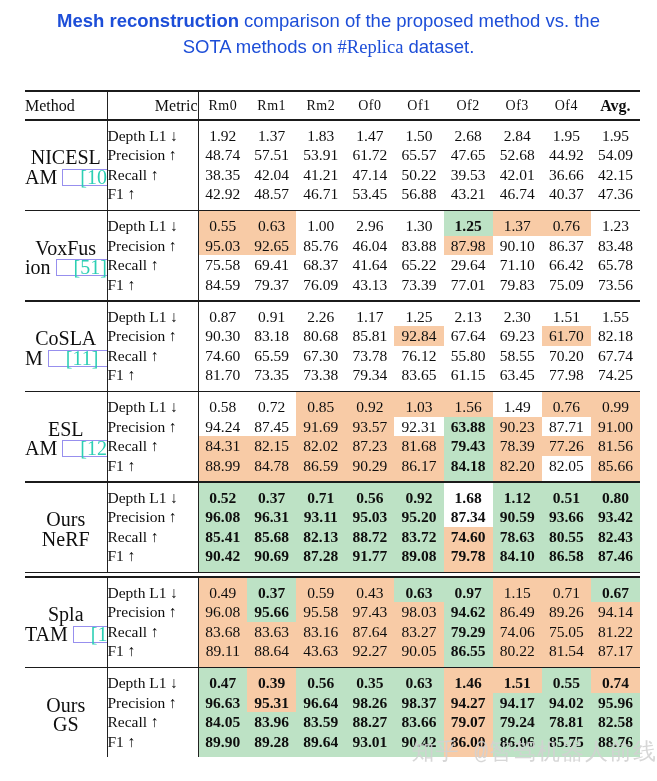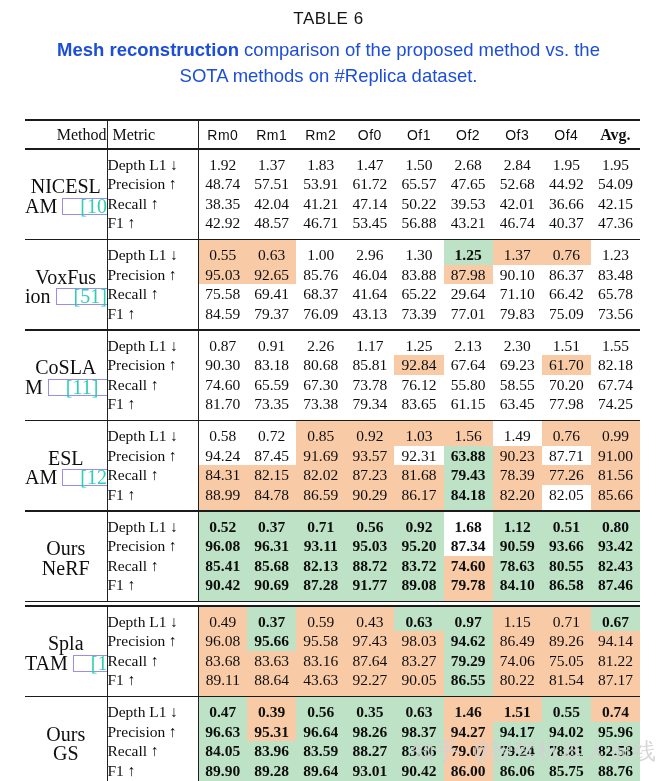--- a/index.html
+++ b/index.html
@@ -11,39 +11,39 @@
     padding-top:9px; text-align:center;
     font-family:"Liberation Sans","DejaVu Sans",sans-serif;
     font-size:17px; letter-spacing:.5px; color:#151515;
   }
   .doc-caption {
     margin-top:8px; text-align:center;
     font-family:"Liberation Sans","DejaVu Sans",sans-serif;
     font-size:18.5px; line-height:26px; color:#1d4ed8;
   }
   .doc-caption .code, .mono {
-    font-family:Liberation Sans, sans-serif;
+    font-family:Liberation Serif, serif;
   }
   .tablezone { margin:30px 17px 0 25px; }
   .rule { background:#1b1b1b; }
   .rule.top { height:2.2px; }
   .rule.med { height:1.7px; }
   .rule.thin { height:1.5px; }
   .rule-double .rule { height:1.6px; }
   .rule-double .gap { height:2.6px; background:#ffffff; }
   table.tbl {
     width:615px; table-layout:fixed; border-collapse:collapse;
     font-size:15.5px; color:#0e0e0e;
   }
   table.tbl col.c-method { width:82px; }
   table.tbl col.c-metric { width:91px; }
   table.tbl td { padding:0; vertical-align:middle; white-space:nowrap; overflow:hidden; }
   table.hdr td { height:27px; font-size:16px; }
-  table.hdr td.mname-h { text-align:right; }
-  table.hdr td.metcol { text-align:left; padding-left:5px;font-family:Liberation Serif, serif; }
+  table.hdr td.mname-h { text-align:left; }
+  table.hdr td.metcol { text-align:right; padding-left:5px;font-family:Liberation Serif, serif; }
   table.hdr td.dcol { text-align:center; font-size:14px; letter-spacing:.5px; }
   table.hdr td.avg { font-family:"Liberation Serif","DejaVu Serif",serif; font-size:16px; letter-spacing:0; }
   .vl { border-left:1.5px solid #222222; }
   table.blk tr td { height:19.5px; line-height:19.5px; }
   table.blk tr.first td { padding-top:5px; }
   table.blk tr.last td { padding-bottom:6px; }
   td.mname { text-align:center; font-size:20px; line-height:19px; }
   td.metric { text-align:left; padding-left:5px; }
   td.val { text-align:center; }
   .hl-o { background:#F8CBA6; }
@@ -57,21 +57,20 @@
     position:absolute; top:736px; right:0;
     font-family:Liberation Mono, monospace;
     font-size:23px; letter-spacing:1px; color:#d2d2d2; opacity:.88;
     pointer-events:none; white-space:nowrap;
   }
 </style>
 </head>
 <body>
 
 <div class="page">
-  <div class="doc-title">TABLE 6</div>
   <div class="doc-caption">
     <div><b>Mesh reconstruction</b><span> comparison of the proposed method vs. the</span></div>
     <div><span>SOTA methods on </span><span class="code">#Replica</span><span> dataset.</span></div>
   </div>
   <div class="tablezone" id="table-root">
       <div class="rule top"></div>
       <table class="tbl hdr">
         <colgroup>
           <col class="c-method">
           <col class="c-metric">

